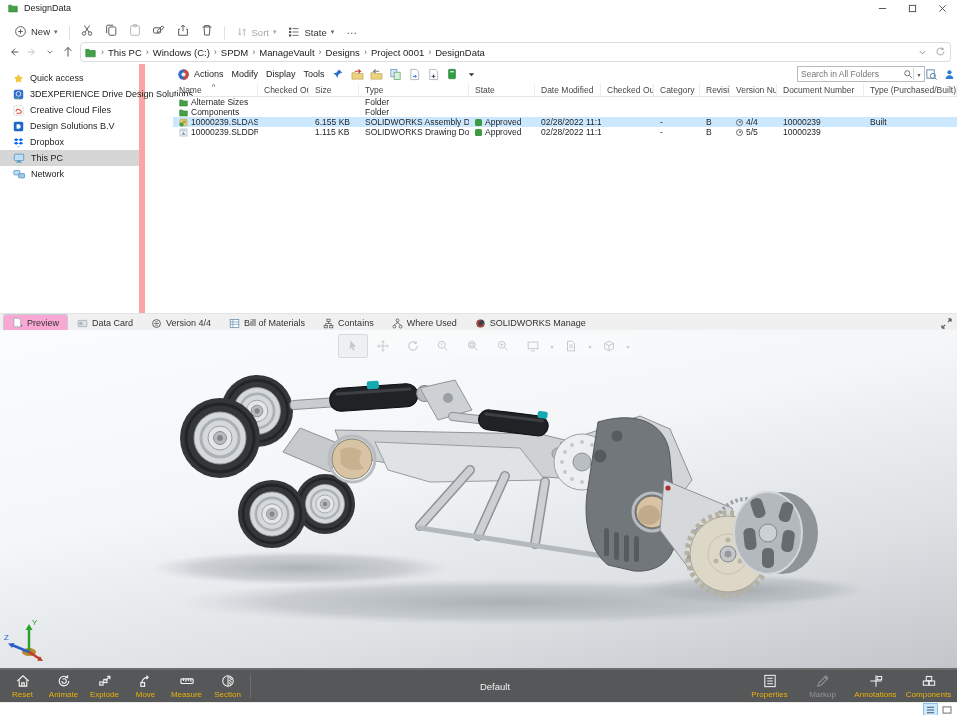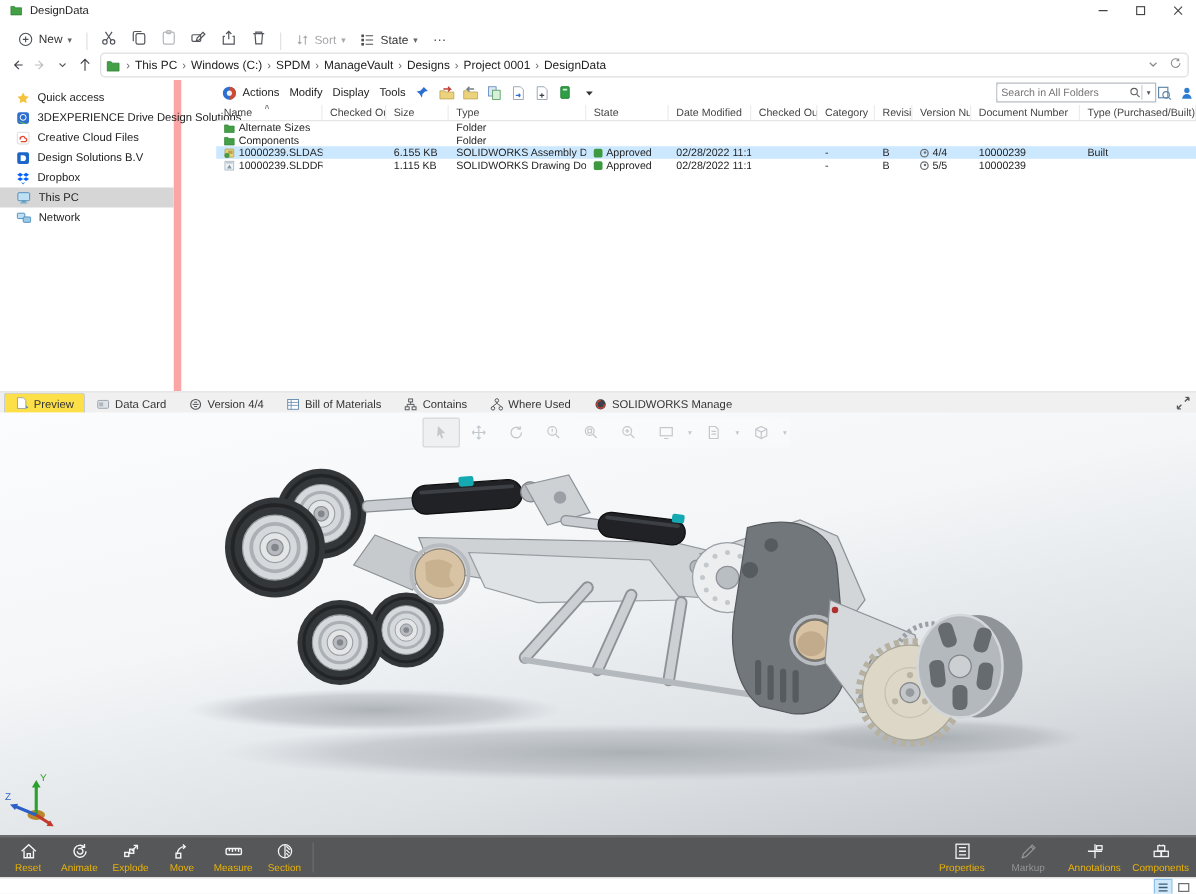--- a/index.html
+++ b/index.html
@@ -61,21 +61,21 @@
   .tcell{font-size:8.5px;color:#1f1f1f;padding-left:6px;white-space:nowrap;overflow:hidden;display:flex;align-items:center;gap:3px;}
   .mi{width:9px;height:9px;display:inline-flex;flex:none;}
   .mi svg{width:9px;height:9px;}
   .stbadge{width:7px;height:7px;border-radius:1.5px;background:#3d9a40;flex:none;display:inline-block;}
   .vericon{width:7px;height:7px;border-radius:50%;border:1px solid #6b6e72;box-sizing:border-box;position:relative;flex:none;}
   .vericon:after{content:"";position:absolute;left:1.5px;top:1.5px;width:2px;height:2px;border-radius:50%;background:#6b6e72;}
 
   
   .tabbar{position:absolute;left:0;top:313px;width:100%;height:17px;background:#f0f0f0;border-top:1px solid #e3e4e6;display:flex;align-items:flex-end;}
   .tab{display:flex;align-items:center;gap:4px;font-size:9px;color:#333;height:16px;padding:0 8px;border:1px solid transparent;}
-  .tab.active{background:#fde047;border-color:#c9cdd2;border-bottom-color:#fff;border-radius:3px 3px 0 0;height:17px;}
+  .tab.active{background:#f9a8d4;border-color:#c9cdd2;border-bottom-color:#fff;border-radius:3px 3px 0 0;height:17px;}
   .tab .ic svg{width:11px;height:11px;}
   .expand{margin-left:auto;margin-right:5px;align-self:center;}
 
   
   .viewport{position:absolute;left:0;top:330px;width:100%;height:338px;
      background:linear-gradient(168deg,#fbfcfd 0%,#f4f6f8 40%,#dde1e4 72%,#c2c6ca 100%);overflow:hidden;}
   .vtb{position:absolute;left:338px;top:4px;height:24px;display:flex;align-items:center;background:rgba(250,251,252,.55);border-radius:2px;}
   .vslot{width:30px;height:24px;display:flex;align-items:center;justify-content:center;}
   .vslot.pressed{background:#eef0f2;border:1px solid #d5d9dc;border-radius:2px;box-sizing:border-box;}
   .vcaret{width:8px;font-size:6px;color:#c3c8cd;text-align:center;}
@@ -1017,20 +1017,21 @@
             <svg viewBox="0 0 17 17" fill="none" stroke="#f4f4f4" stroke-width="1.1">
               <circle cx="8.5" cy="8.5" r="5.6"></circle>
               <path d="M8.5 2.9v11.2"></path>
               <path d="M9.6 4.2l3 3M9.6 7.2l2.9 2.9M9.6 10.2l2 2"></path>
             </svg>
           </span>
           <span class="lab">Section</span>
         </button>
       </div>
     <div class="bdiv"></div>
+    <div class="cfg">Default</div>
     <div class="bright" id="bright">
         <button class="bbtn">
           <span class="ic ">
             <svg viewBox="0 0 17 17" fill="none" stroke="#f4f4f4" stroke-width="1.1">
               <rect x="3" y="2.5" width="11" height="12"></rect>
               <path d="M5.5 5.5h6M5.5 8.5h6M5.5 11.5h6"></path>
             </svg>
           </span>
           <span class="lab">Properties</span>
         </button>

